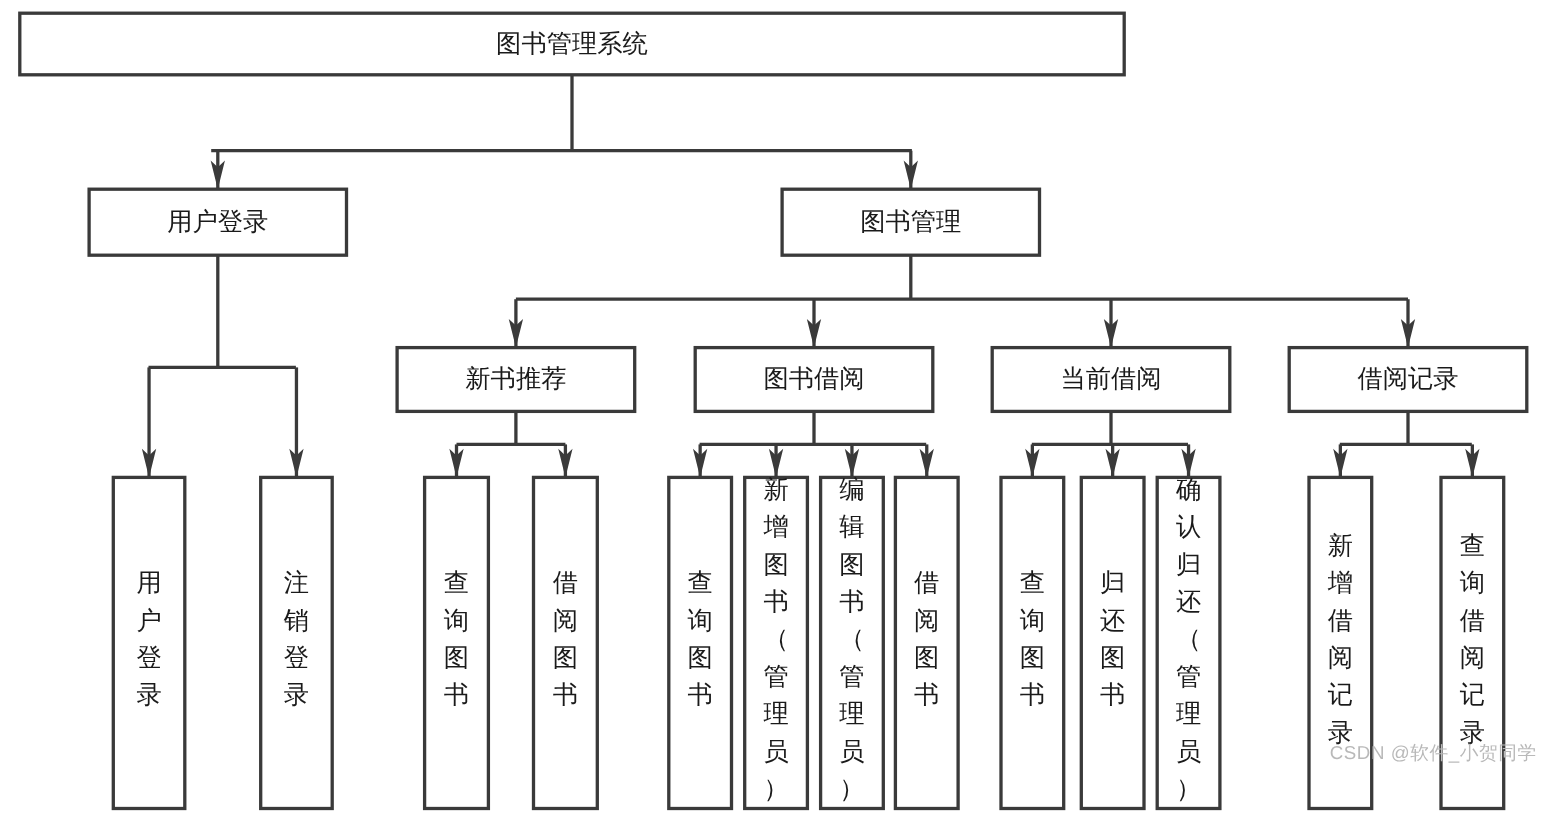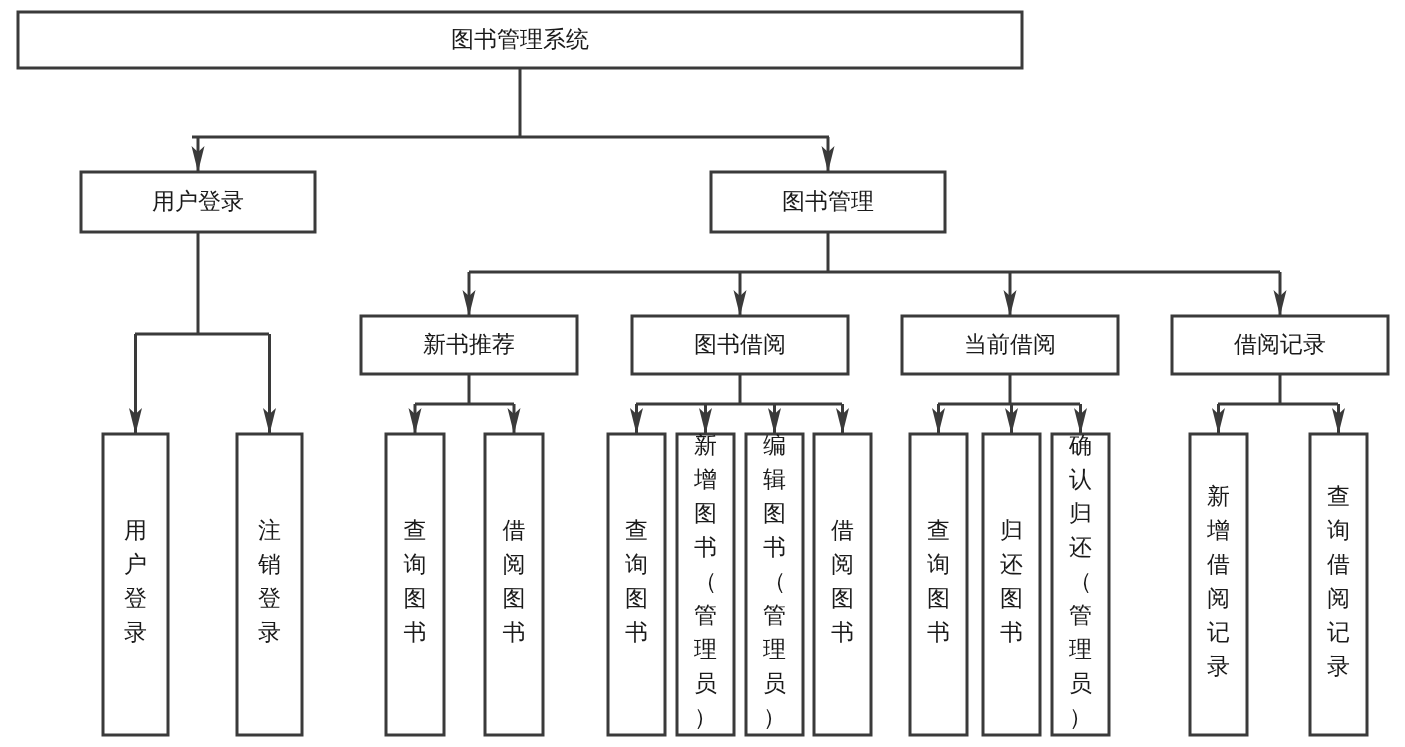--- a/index.html
+++ b/index.html
@@ -235,13 +235,14 @@
         <g>
           <rect x="1190" y="434" width="57" height="301" class="node-rect"></rect>
           <text x="1218.5" y="503.5" class="node-label-v"><tspan x="1218.5" dy="0">新</tspan><tspan x="1218.5" dy="34">增</tspan><tspan x="1218.5" dy="34">借</tspan><tspan x="1218.5" dy="34">阅</tspan><tspan x="1218.5" dy="34">记</tspan><tspan x="1218.5" dy="34">录</tspan></text>
         </g>
         <g>
           <rect x="1310" y="434" width="57" height="301" class="node-rect"></rect>
           <text x="1338.5" y="503.5" class="node-label-v"><tspan x="1338.5" dy="0">查</tspan><tspan x="1338.5" dy="34">询</tspan><tspan x="1338.5" dy="34">借</tspan><tspan x="1338.5" dy="34">阅</tspan><tspan x="1338.5" dy="34">记</tspan><tspan x="1338.5" dy="34">录</tspan></text>
         </g>
       </g>
   </svg>
+  <div class="watermark-text">CSDN @软件_小贺同学</div>
 </div>
 
 </body></html>

